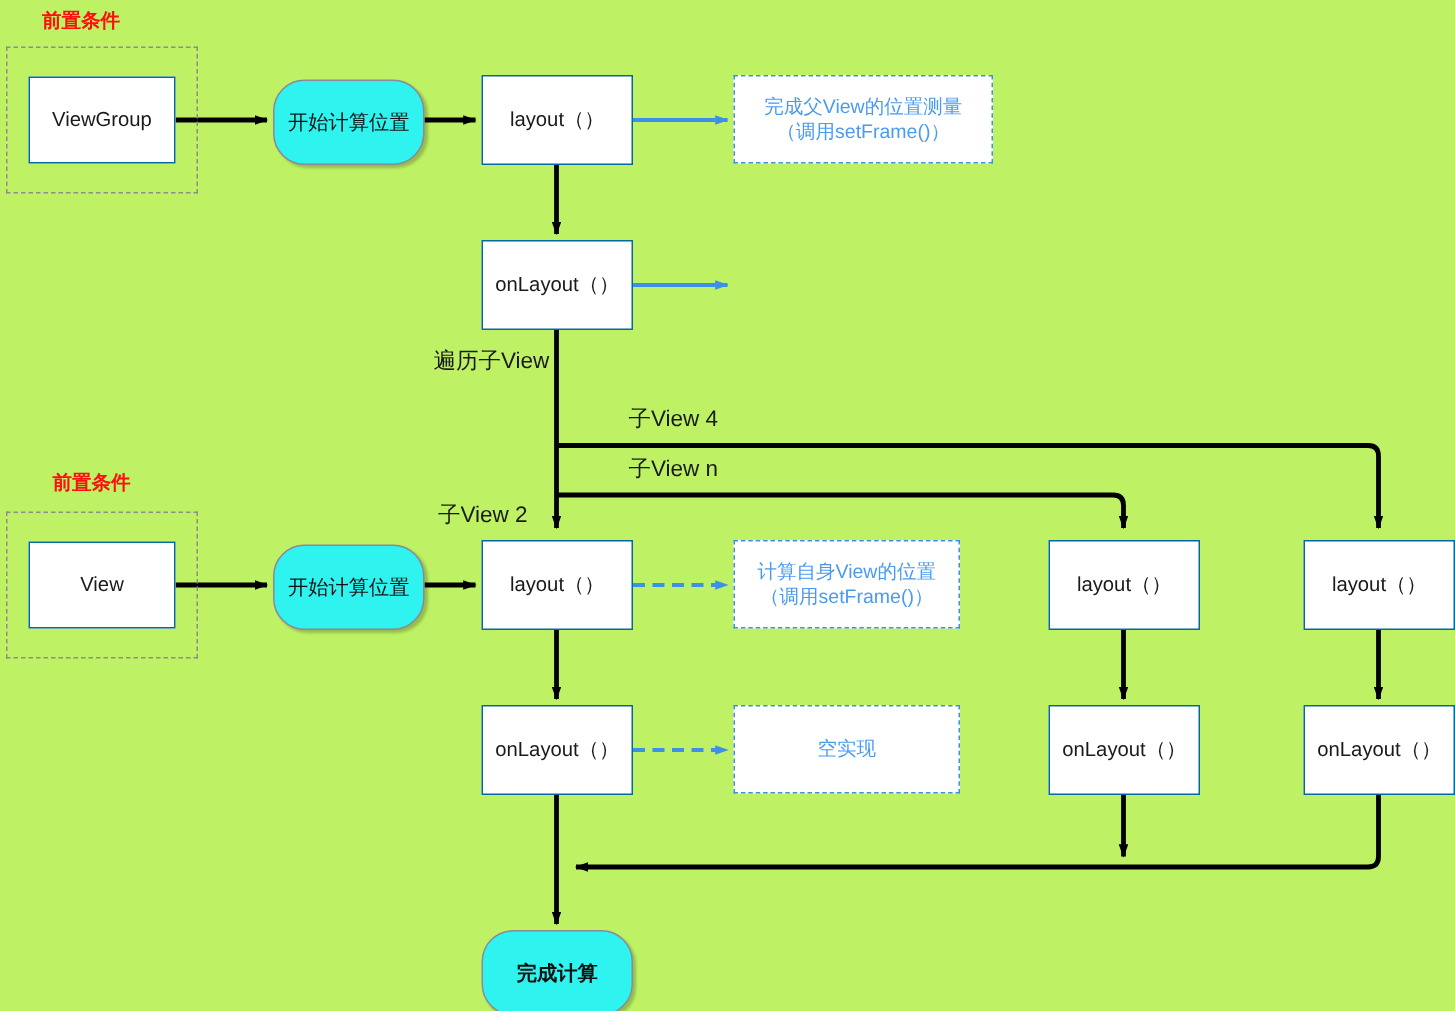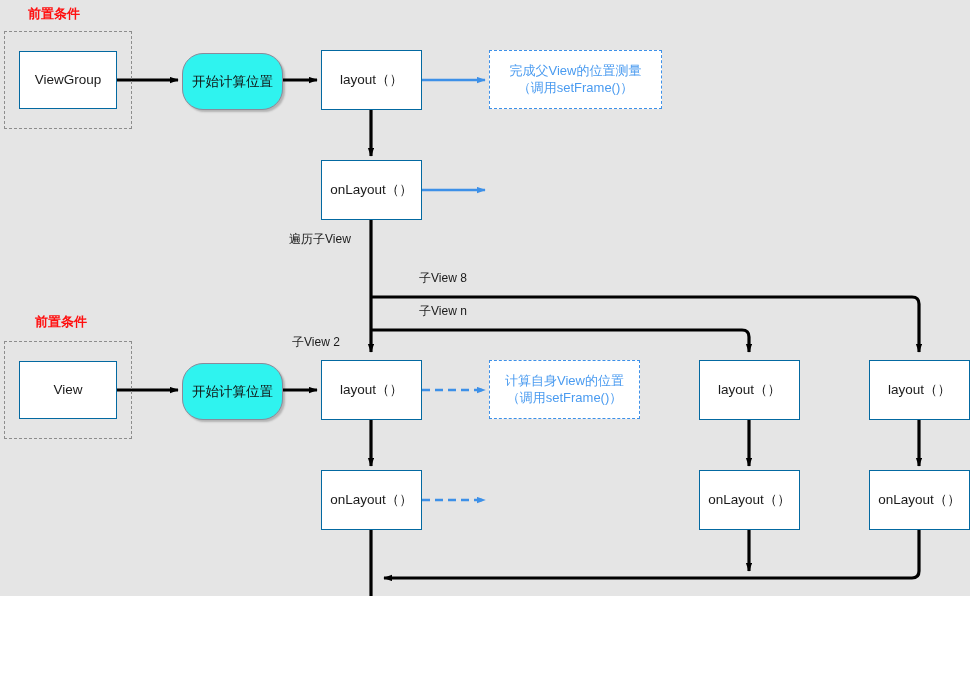--- a/index.html
+++ b/index.html
@@ -6,23 +6,23 @@
     margin: 0;
     padding: 0;
     background: #ffffff;
   }
   body {
     font-family: "Liberation Sans", "DejaVu Sans", sans-serif;
   }
   #canvas {
     position: relative;
     width: 970px;
-    height: 596px;
+    height: 674px;
     overflow: hidden;
-    background: #e5e5e5;
+    background: #bef264;
   }
   #edges {
     position: absolute;
     left: 0;
     top: 0;
     width: 970px;
     height: 680px;
     pointer-events: none;
   }
   .node {
@@ -55,21 +55,21 @@
   .note-box {
     border: 1.6px dashed #3d90e8;
     background: #ffffff;
     color: #4a9bf0;
     font-size: 13px;
     flex-direction: column;
   }
   .note-box span { display: block; }
   .edge-label {
     position: absolute;
-    font-size: 12px;
+    font-size: 15px;
     color: #1a1a1a;
     white-space: nowrap;
   }
   .section-label {
     position: absolute;
     font-size: 13px;
     font-weight: bold;
     color: #ff0f0f;
     white-space: nowrap;
   }
@@ -133,21 +133,21 @@
   <div class="node note-box" style="left:489px; top:50px; width:173px; height:59px;">
     <span>完成父View的位置测量</span>
     <span>（调用setFrame()）</span>
   </div>
 
   <div class="node plain-box" style="left:321px; top:160px; width:101px; height:60px;">onLayout（）</div>
 
 
   <div class="edge-label" style="left:289px; top:231px;">遍历子View</div>
 
-  <div class="edge-label" style="left:419px; top:270px;">子View 8</div>
+  <div class="edge-label" style="left:419px; top:270px;">子View 4</div>
 
   <div class="edge-label" style="left:419px; top:303px;">子View n</div>
 
   <div class="edge-label" style="left:292px; top:334px;">子View 2</div>
 
   <div class="section-label" style="left:35px; top:313px;">前置条件</div>
 
   <div class="node group-box" style="left:4px; top:341px; width:128px; height:98px;"></div>
 
   <div class="node plain-box" style="left:19px; top:361px; width:98px; height:58px;text-align:right;">View</div>
@@ -156,20 +156,23 @@
 
   <div class="node plain-box" style="left:321px; top:360px; width:101px; height:60px;">layout（）</div>
 
   <div class="node note-box" style="left:489px; top:360px; width:151px; height:59px;">
     <span>计算自身View的位置</span>
     <span>（调用setFrame()）</span>
   </div>
 
   <div class="node plain-box" style="left:321px; top:470px; width:101px; height:60px;">onLayout（）</div>
 
+  <div class="node note-box" style="left:489px; top:470px; width:151px; height:59px;">
+    <span>空实现</span>
+  </div>
 
   <div class="node plain-box" style="left:699px; top:360px; width:101px; height:60px;">layout（）</div>
 
   <div class="node plain-box" style="left:699px; top:470px; width:101px; height:60px;">onLayout（）</div>
 
   <div class="node plain-box" style="left:869px; top:360px; width:101px; height:60px;">layout（）</div>
 
   <div class="node plain-box" style="left:869px; top:470px; width:101px; height:60px;">onLayout（）</div>
 
   <div class="node cyan-box" style="left:321px; top:620px; width:101px; height:57px;font-weight:bold;">完成计算</div>

